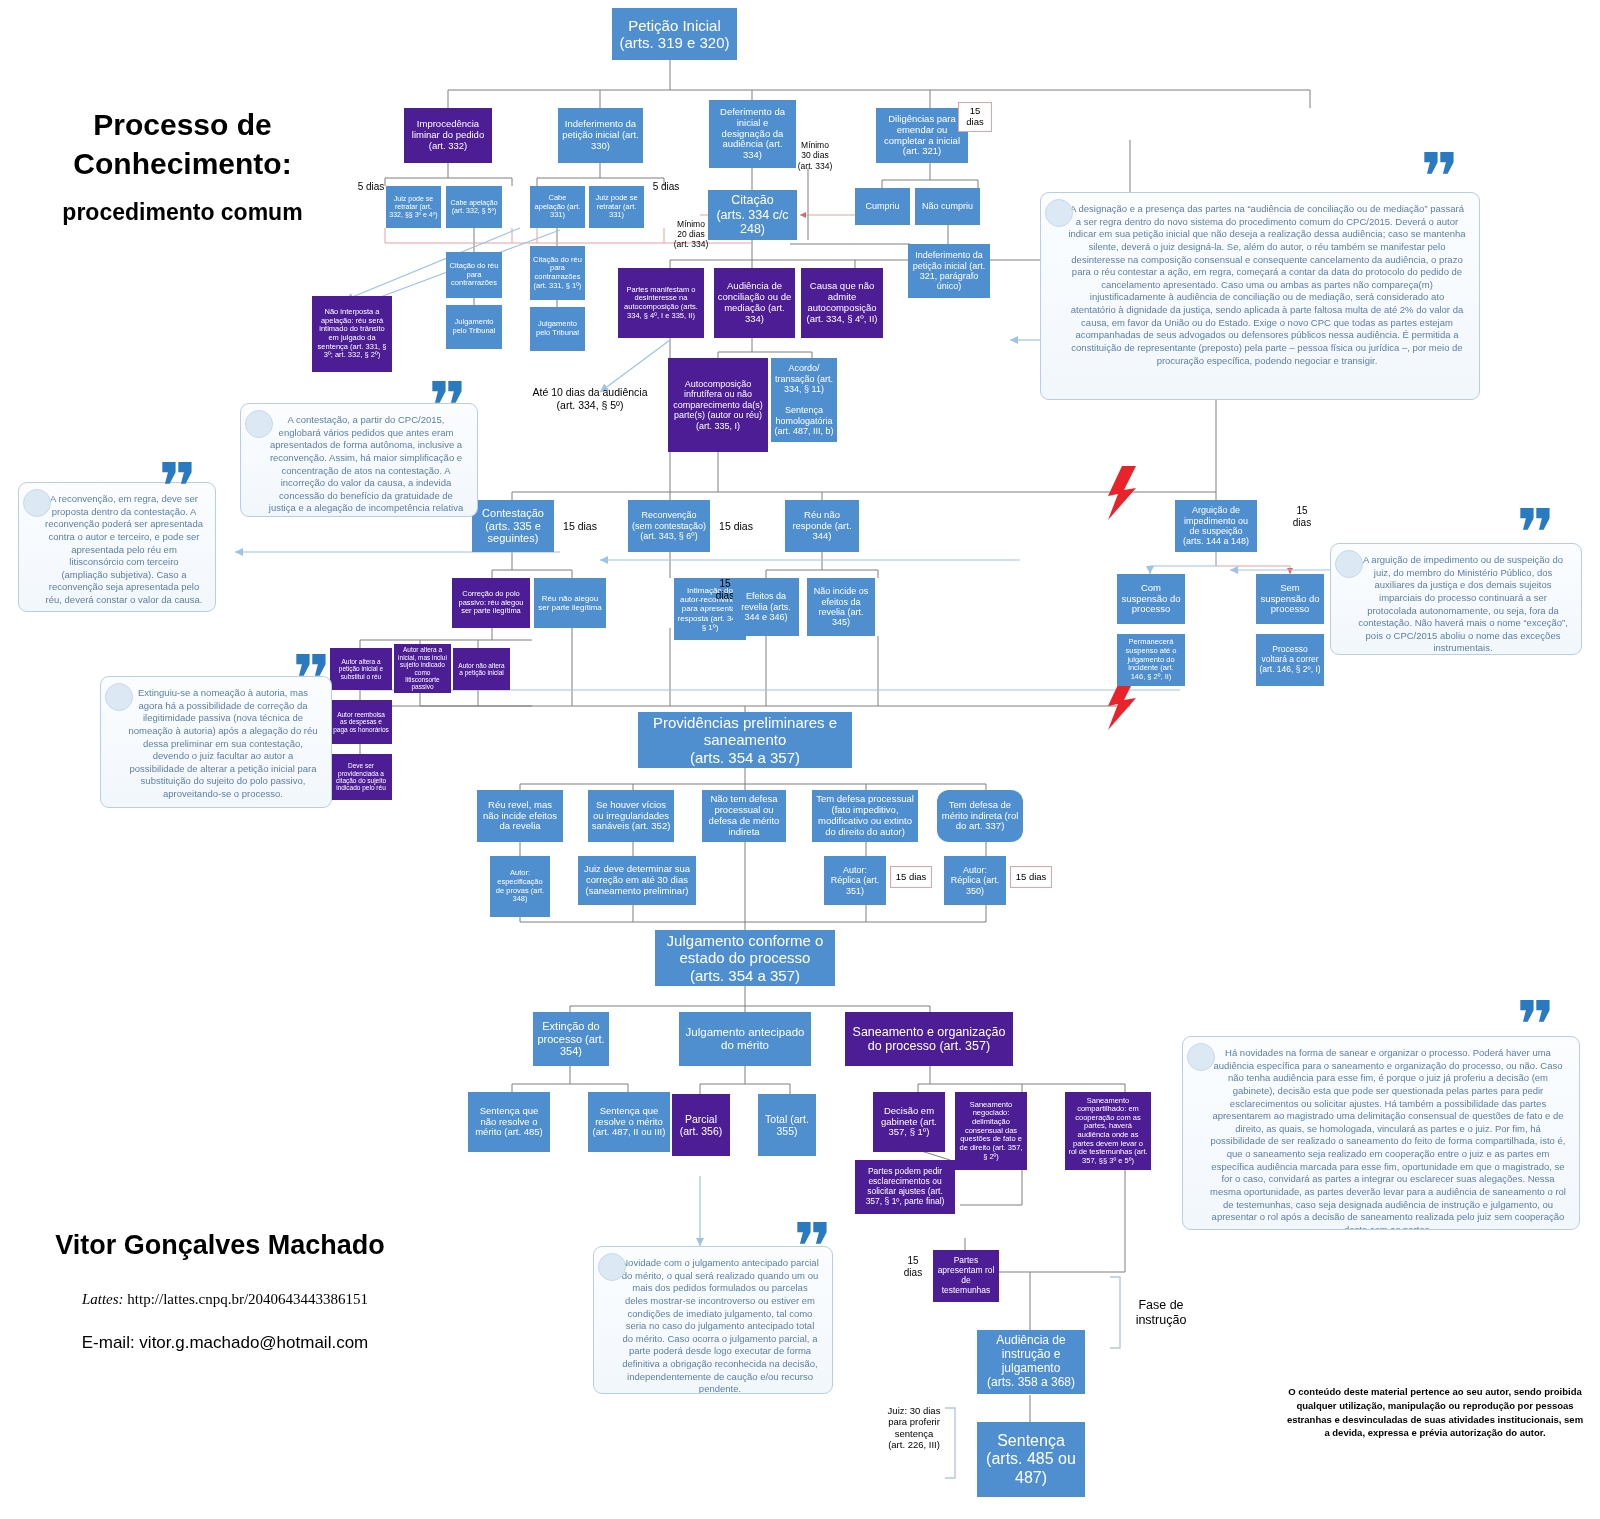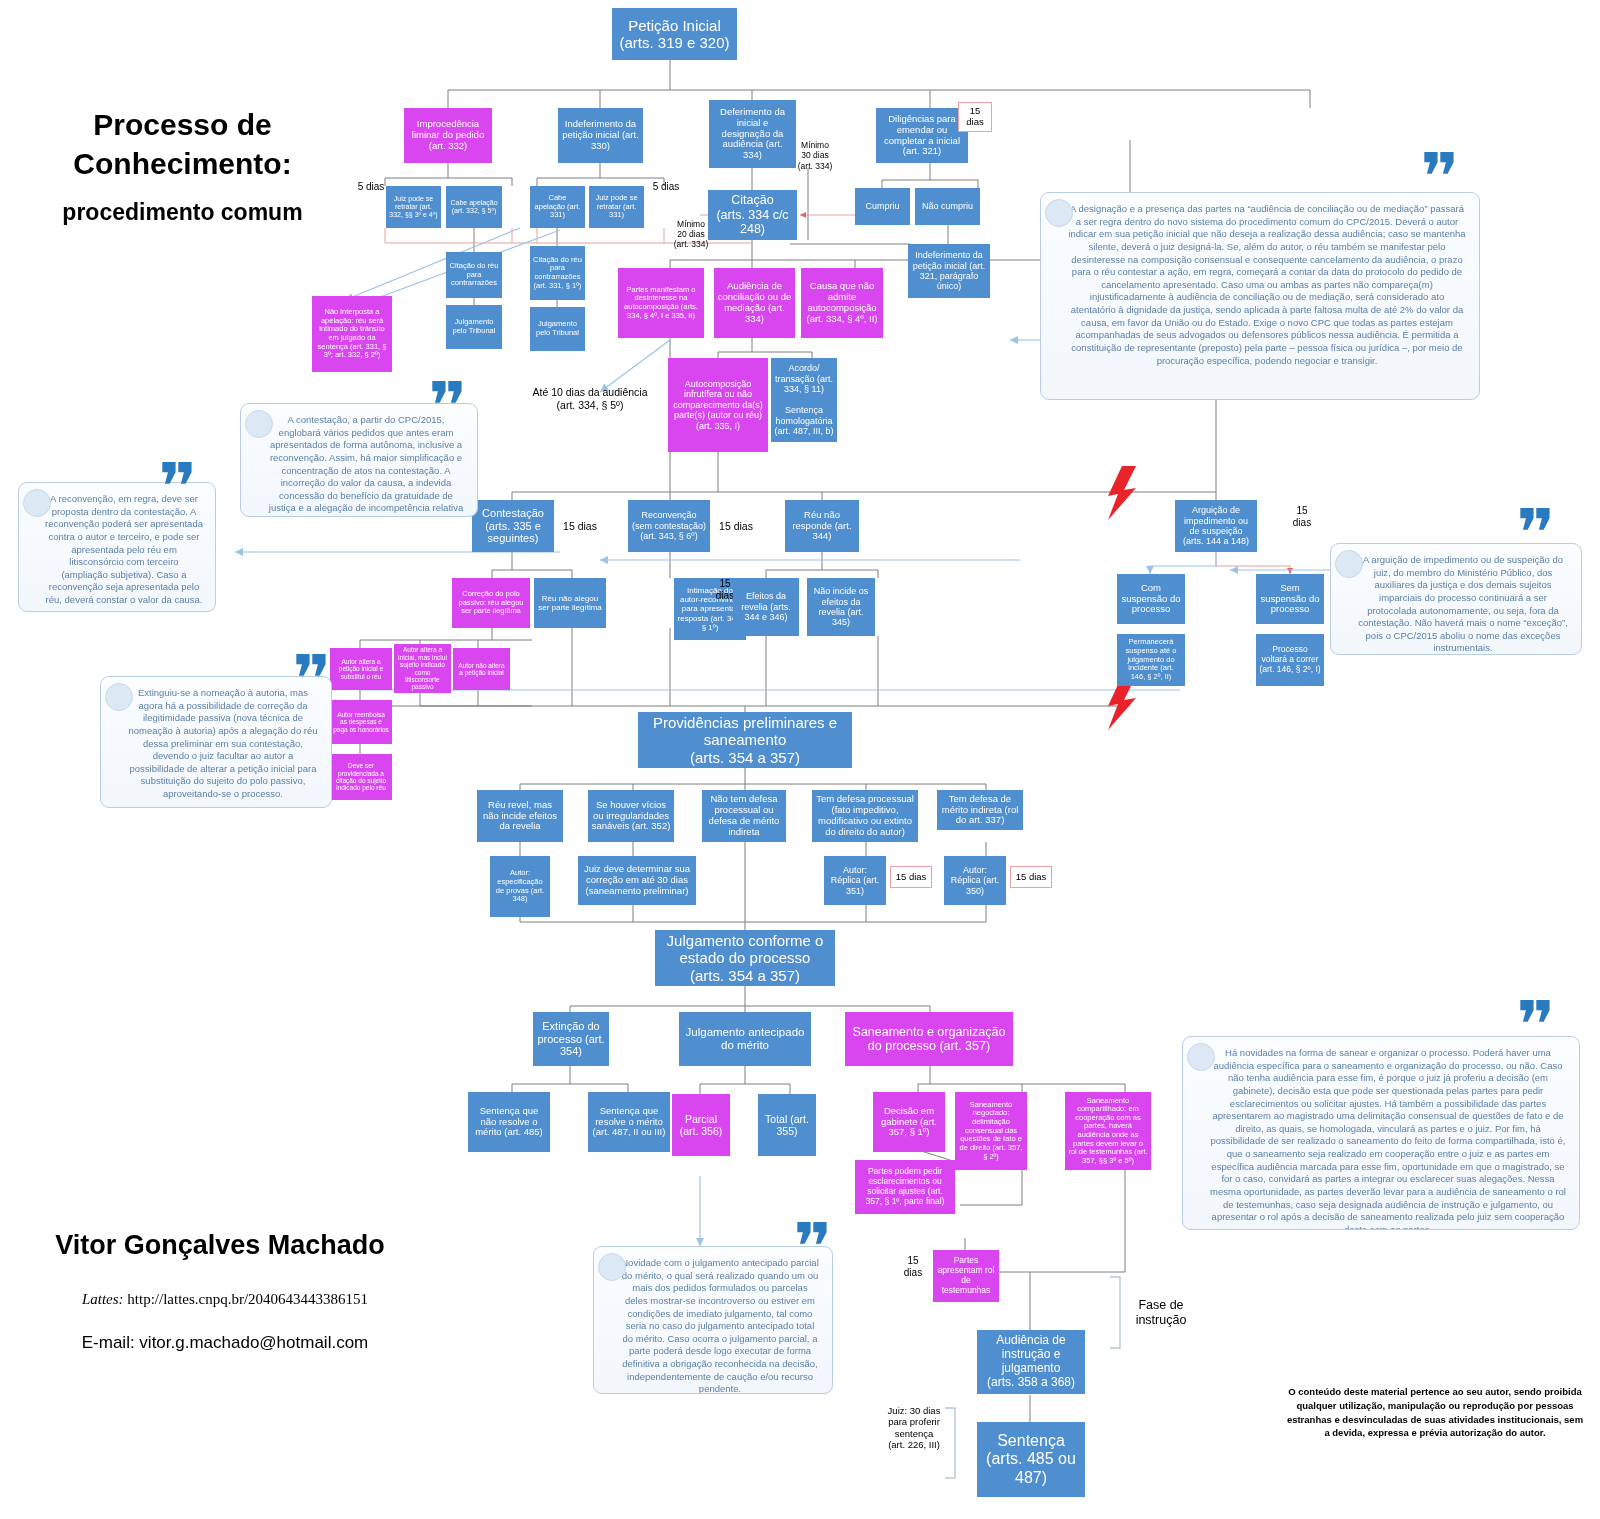--- a/index.html
+++ b/index.html
@@ -53,21 +53,21 @@
     align-items:center;
     justify-content:center;
     text-align:center;
     color:#ffffff;
     line-height:1.15;
     padding:2px 3px;
     overflow:hidden;
   }
   .node span{display:block;width:100%;}
   .blue{background:#4f8fd0;}
-  .red{background:#d946ef;}
+  .red{background:#4c1d95;}
 
   
   .daybox{
     position:absolute;
     box-sizing:border-box;
     border:1px solid #e8a2a2;
     background:#fff;
     color:#000;
     display:flex;align-items:center;justify-content:center;
     text-align:center;line-height:1.15;
@@ -507,21 +507,21 @@
   </div>
   <div class="node blue" style="left:588px;top:790px;width:86px;height:52px;font-size:9.5px;">
     <span>Se houver vícios ou irregularidades sanáveis (art. 352)</span>
   </div>
   <div class="node blue" style="left:702px;top:790px;width:84px;height:52px;font-size:9.5px;">
     <span>Não tem defesa processual ou defesa de mérito indireta</span>
   </div>
   <div class="node blue" style="left:812px;top:790px;width:106px;height:52px;font-size:9.5px;">
     <span>Tem defesa processual (fato impeditivo, modificativo ou extinto do direito do autor)</span>
   </div>
-  <div class="node blue" style="left:937px;top:790px;width:86px;height:40px;font-size:9.5px;">
+  <div class="node blue" style="left:937px;top:790px;width:86px;height:52px;font-size:9.5px;border-radius:12px;">
     <span>Tem defesa de mérito indireta (rol do art. 337)</span>
   </div>
 
   <div class="node blue" style="left:490px;top:856px;width:60px;height:61px;font-size:7.5px;">
     <span>Autor: especificação de provas (art. 348)</span>
   </div>
   <div class="node blue" style="left:578px;top:856px;width:118px;height:49px;font-size:9.5px;">
     <span>Juiz deve determinar sua correção em até 30 dias (saneamento preliminar)</span>
   </div>
   <div class="node blue" style="left:824px;top:856px;width:62px;height:49px;font-size:9px;">

